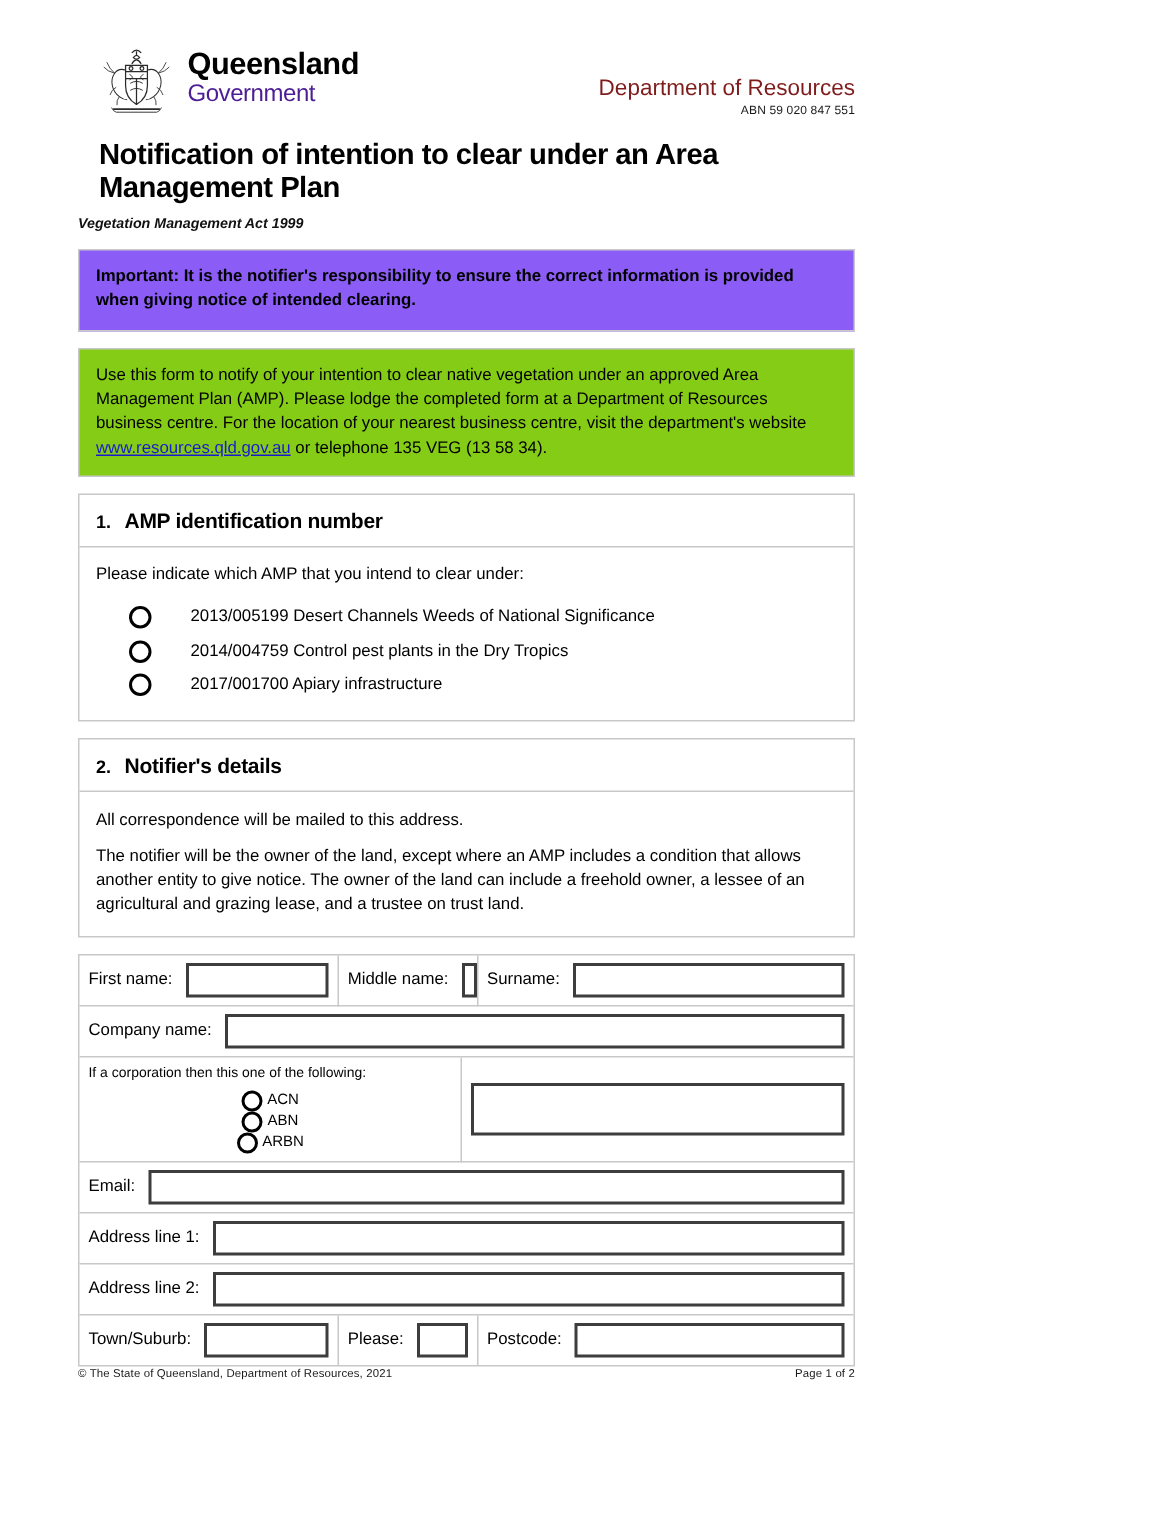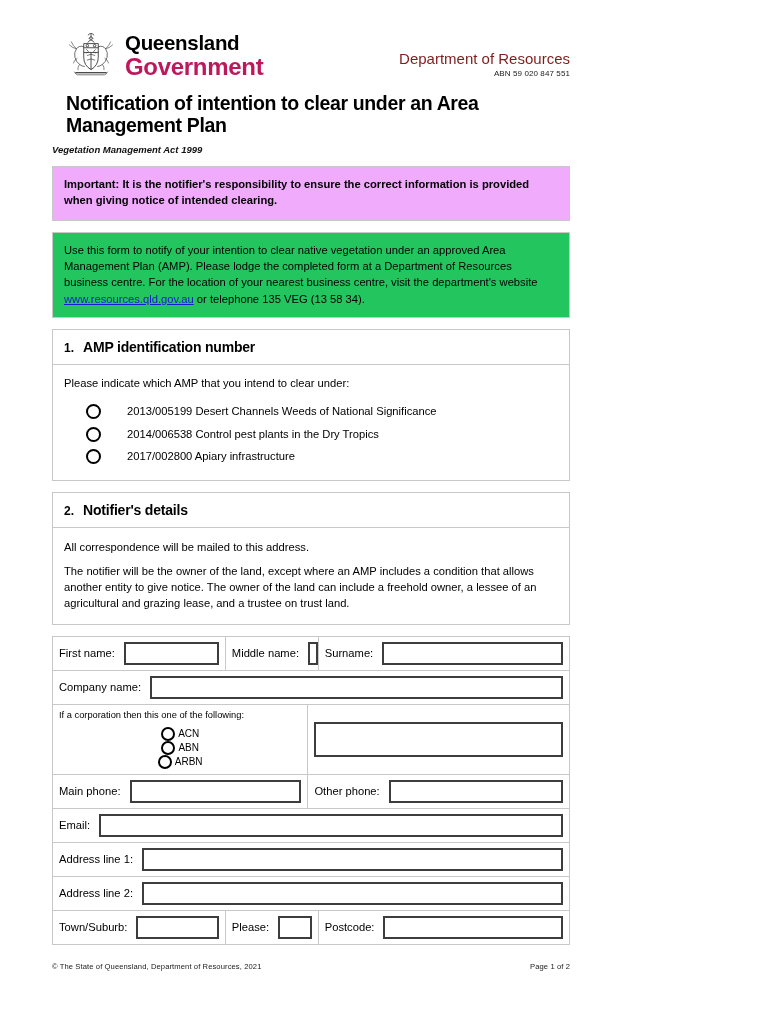--- a/index.html
+++ b/index.html
@@ -46,24 +46,24 @@
     line-height: 1.08;
   }
   .logo-qld {
     font-size: 20.5px;
     font-weight: bold;
     letter-spacing: -0.3px;
     color: #000;
     display: block;
   }
   .logo-gov {
-    font-size: 24px;
-    font-weight: bold;
+    font-size: 16px;
+    font-weight: normal;
     letter-spacing: -0.3px;
-    color: #be185d;
+    color: #4c1d95;
     display: block;
   }
   .dept-block {
     position: absolute;
     right: 0;
     top: 26px;
     text-align: right;
   }
   .dept-name {
     font-size: 15px;
@@ -95,24 +95,24 @@
     margin-top: 7px;
     margin-right: 2px;
     color: #111;
   }
 
   
   .box {
     border: 1px solid #c8c8c8;
     margin-top: 11px;
     padding: 9px 11px 10px 11px;
-    background: #22c55e;
+    background: #84cc16;
   }
   .box.important {
-    background: #f0abfc;
+    background: #8b5cf6;
     padding: 10px 11px 11px 11px;
   }
   .important-text {
     font-size: 11.2px;
     font-weight: bold;
     line-height: 1.42;
     margin: 0;
   }
   .intro-text {
     font-size: 11.2px;
@@ -251,21 +251,21 @@
   }
   .corp-txt { font-size: 10px; }
   .sp1 { width: 72px; }
   .sp2 { width: 63px; }
 
   
   .footer {
     position: absolute;
     left: 52px;
     right: 52px;
-    top: 962px;
+    top: 911px;
     display: flex;
     justify-content: space-between;
     align-items: baseline;
     font-size: 7.6px;
     color: #1a1a1a;
     letter-spacing: 0.1px;
   }
 </style>
 </head>
 <body>
@@ -335,25 +335,25 @@
     </div>
     <div class="section-body">
       <p class="lead-text">Please indicate which AMP that you intend to clear under:</p>
       <div class="radio-list">
         <div class="radio-row">
           <span class="radio-dot"></span>
           <span class="radio-label">2013/005199 Desert Channels Weeds of National Significance</span>
         </div>
         <div class="radio-row">
           <span class="radio-dot"></span>
-          <span class="radio-label">2014/006538 Control pest plants in the Dry Tropics</span>
+          <span class="radio-label">2014/004759 Control pest plants in the Dry Tropics</span>
         </div>
         <div class="radio-row">
           <span class="radio-dot"></span>
-          <span class="radio-label">2017/002800 Apiary infrastructure</span>
+          <span class="radio-label">2017/001700 Apiary infrastructure</span>
         </div>
       </div>
     </div>
   </div>
 
   <div class="section">
     <div class="section-head">
       <span class="section-num">2.</span>
       <span class="section-title">Notifier's details</span>
     </div>
@@ -423,34 +423,20 @@
           </span>
         </div>
       </td>
       <td class="nb-r" colspan="2" style="height:45px">
         <div class="cell-flex">
           <div class="f-input tall"></div>
         </div>
       </td>
     </tr>
 
-    <tr>
-      <td colspan="3">
-        <div class="cell-flex">
-          <span class="f-label">Main phone:</span>
-          <div class="f-input"></div>
-        </div>
-      </td>
-      <td class="nb-r" colspan="2">
-        <div class="cell-flex">
-          <span class="f-label">Other phone:</span>
-          <div class="f-input"></div>
-        </div>
-      </td>
-    </tr>
 
     <tr>
       <td class="nb-r" colspan="5">
         <div class="cell-flex">
           <span class="f-label">Email:</span>
           <div class="f-input"></div>
         </div>
       </td>
     </tr>
 

